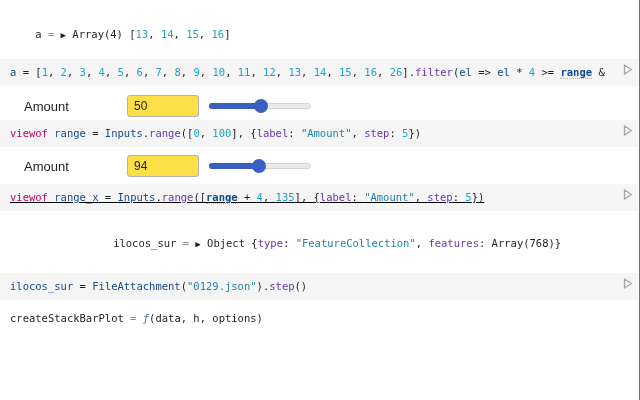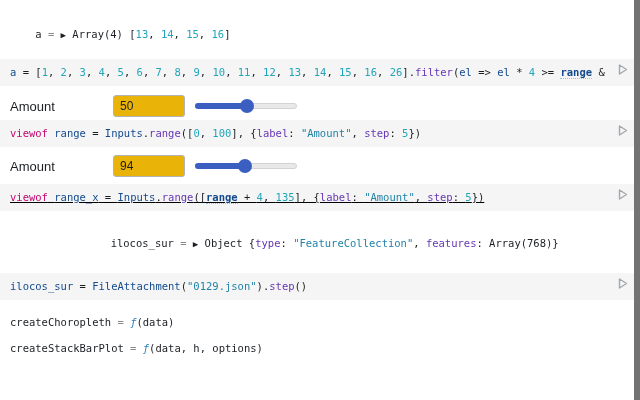--- a/index.html
+++ b/index.html
@@ -1,17 +1,17 @@
 <!DOCTYPE html>
 <html><head>
 <meta charset="utf-8">
 <style>
   html,body{margin:0;padding:0;background:#fff;}
   .page{position:relative;width:640px;height:400px;background:#ffffff;overflow:hidden;
-        padding-top:10px;box-sizing:border-box;border-right:6px solid #737373;}
+        padding-top:10px;box-sizing:border-box;border-right:1px solid #737373;}
   .mono{font-family:"DejaVu Sans Mono",monospace;font-size:10.5px;color:#1b1e23;}
   .out{margin-left:10px;white-space:pre;line-height:16px;}
   .cell{position:relative;background:#f5f5f5;padding:5px 26px 5px 10px;}
   .codeline{white-space:pre;line-height:17px;}
   .play{position:absolute;top:4px;right:5px;background:none;border:none;padding:0;margin:0;
         cursor:pointer;line-height:0;}
   .m-cell1{}
   .m-slider1{margin-top:9px;}
   .m-cell2{margin-top:3px;}
   .m-slider2{margin-top:8px;}
@@ -25,26 +25,26 @@
   .tg{color:#8b8b8b;}
   .tv{color:#134a8e;}
   .tk{color:#c30771;text-align:right;}
   .tp{color:#6636b4;}
   .tn{color:#20a5ba;}
   .ts{color:#2083a8;}
   .td{color:#134a8e;font-weight:bold;border-bottom:1px dotted #8fc7d8;}
   .tf{color:#3182bd;font-style:italic;}
   .tri{font-size:9px;color:#1b1e23;cursor:pointer;}
   
-  .sliderrow{display:flex;align-items:center;margin-left:10px;height:22px;
+  .sliderrow{display:flex;align-items:center;margin-left:24px;height:22px;
              font-family:"Liberation Sans",sans-serif;}
   .slabel{width:103px;font-size:13px;color:#1b1e23;}
   .numbox{width:58px;height:18px;border:1px solid #b3b3b3;border-radius:3px;
           font-family:"Liberation Sans",sans-serif;font-size:12px;color:#1b1e23;
-          padding:1px 6px;background:#eab308;}
+          padding:1px 6px;background:#fde047;}
   .slider{position:relative;width:102px;height:14px;margin-left:10px;}
   .track{position:absolute;top:4px;left:0;right:0;height:6px;background:#e9e9e9;
          border:1px solid #d3d3d3;border-radius:4px;box-sizing:border-box;}
   .track-fill{position:absolute;top:4px;left:0;height:6px;background:#3b5fc0;
               border-radius:4px 0 0 4px;}
   .thumb{position:absolute;top:0;width:14px;height:14px;border-radius:50%;background:#3b5fc0;}
 </style>
 </head>
 <body>
 
@@ -107,16 +107,15 @@
 
   <div class="cell m-cell4">
     <div class="codeline mono"><span class="tv">ilocos_sur</span><span class="tb"> = </span><span class="tv">FileAttachment</span><span class="tb">(</span><span class="ts">"0129.json"</span><span class="tb">).</span><span class="tp">step</span><span class="tb">()</span></div>
     <button class="play">
       <svg width="13" height="13" viewBox="0 0 13 13">
           <path d="M3.5 2 L10.5 6.5 L3.5 11 Z" fill="none" stroke="#a3a8ad" stroke-width="1.4" stroke-linejoin="round"></path>
         </svg>
     </button>
   </div>
 
-  <div class="out mono m-fn1"><span class="tb">createChoropleth </span><span class="tg">= </span><span class="tf">ƒ</span><span class="tb">(data)</span></div>
   <div class="out mono m-fn"><span class="tb">createStackBarPlot </span><span class="tg">= </span><span class="tf">ƒ</span><span class="tb">(data, h, options)</span></div>
 
 </div>
 
 </body></html>

